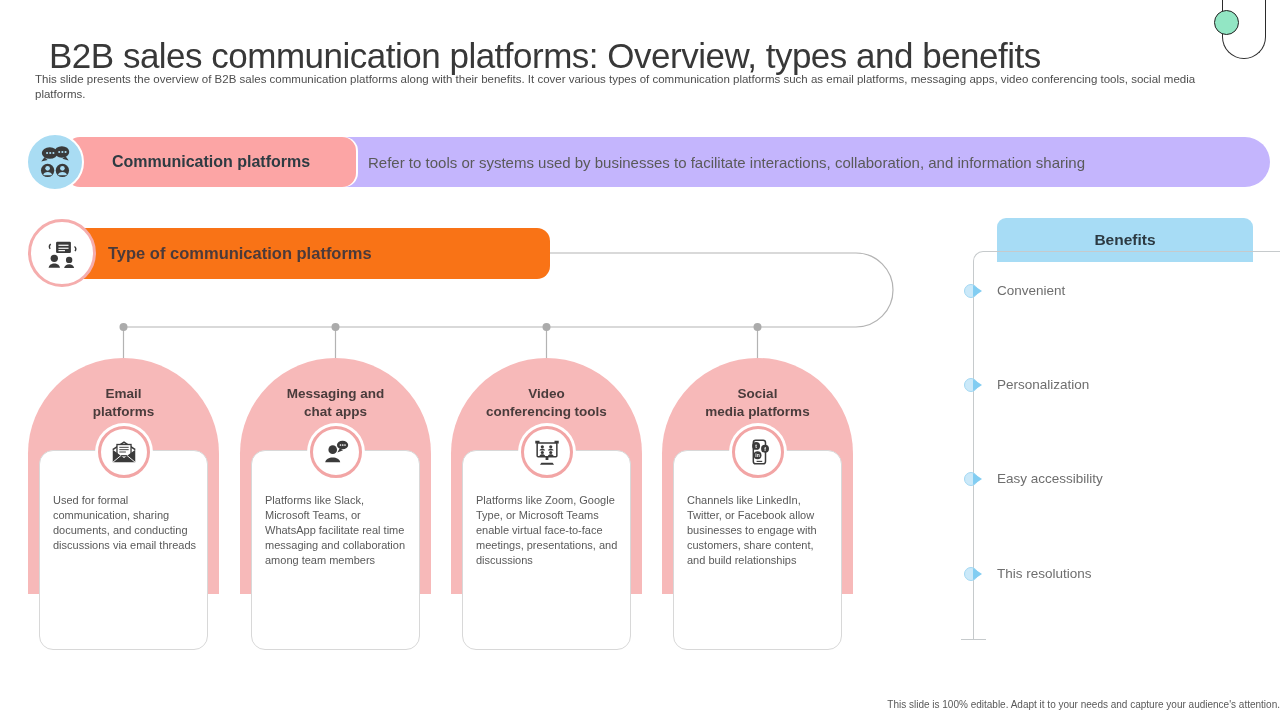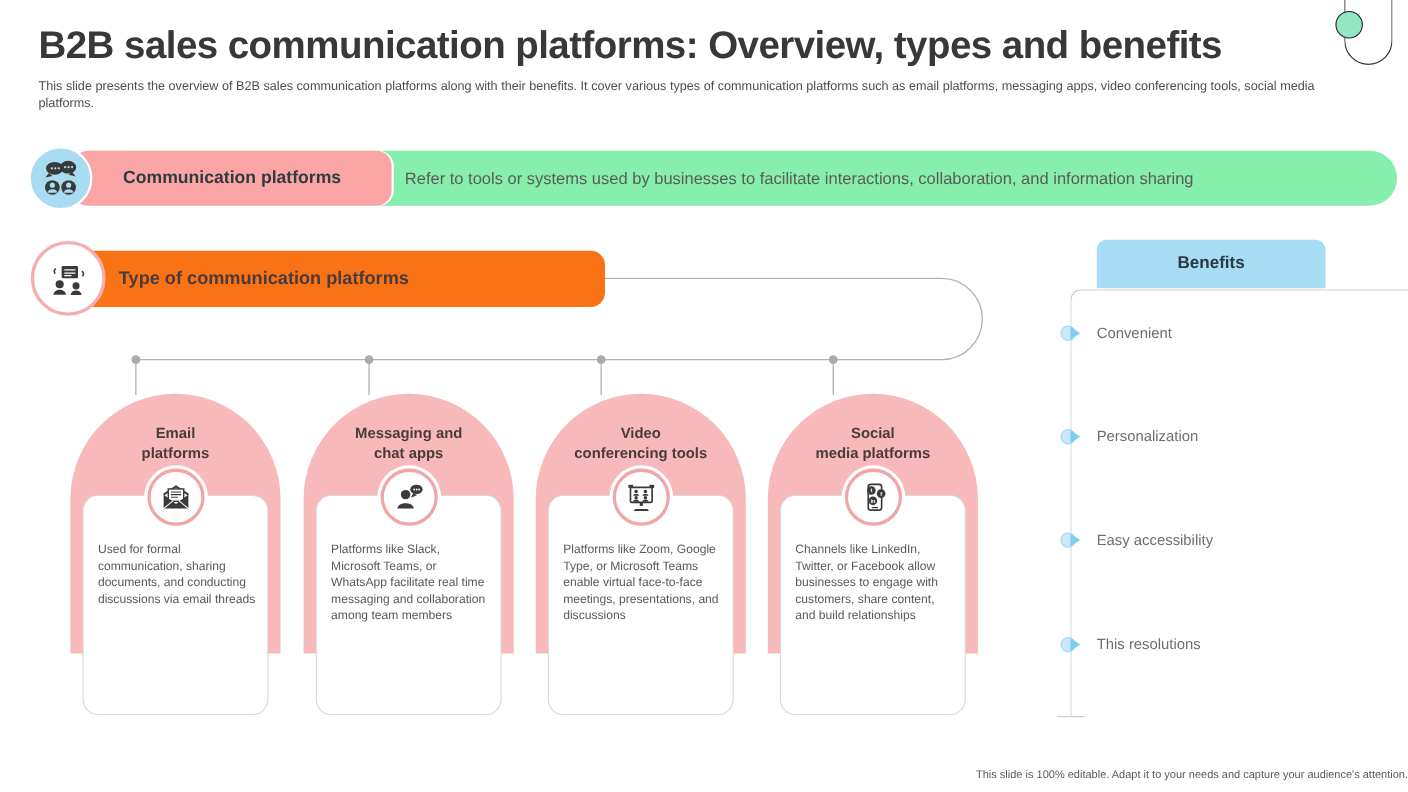--- a/index.html
+++ b/index.html
@@ -6,64 +6,64 @@
   .slide{position:relative;width:1280px;height:720px;background:#ffffff;overflow:hidden;
          font-family:"Liberation Sans",sans-serif;}
 
   
   .deco-u{position:absolute;left:1222px;top:-8px;width:42px;height:66px;
           border:1.6px solid #2b2b2b;border-top:none;border-radius:0 0 22px 22px;}
   .deco-circle{position:absolute;left:1214px;top:10px;width:23px;height:23px;border-radius:50%;
           background:#92E6C4;border:1.6px solid #222;}
 
   
-  .title{position:absolute;left:33px;top:20px;width:1210px;margin:2px;
-         font-size:35px;font-weight:bold;color:#383838;letter-spacing:-.5px;}
+  .title{position:absolute;left:33px;top:20px;width:1210px;margin:16px;
+         font-size:35px;font-weight:normal;color:#383838;letter-spacing:-.5px;}
   .subtitle{position:absolute;left:35px;top:72px;width:1180px;margin:0;
          font-size:11.5px;line-height:1.32;color:#4e4e4e;}
 
   
-  .def-strip{position:absolute;left:90px;top:137px;width:1180px;height:50px;background:#86efac;
+  .def-strip{position:absolute;left:90px;top:137px;width:1180px;height:50px;background:#c4b5fd;
          border-radius:25px;display:flex;align-items:center;}
   .def-strip span{margin-left:278px;font-size:15px;color:#5a5a5a;}
   .def-label{position:absolute;left:66px;top:137px;width:290px;height:50px;background:#fca5a5;
          border-radius:14px;display:flex;align-items:center;justify-content:center;
          font-size:16px;font-weight:bold;color:#2e3b42;box-shadow:2px 0 0 #fff;}
   .def-icon-circle{position:absolute;left:26px;top:133px;width:54px;height:54px;border-radius:50%;
          background:#A9DCF3;border:2px solid #fff;display:flex;align-items:center;justify-content:center;}
 
   
   .connector{position:absolute;left:0;top:0;pointer-events:none;}
 
   
   .type-pill{position:absolute;left:50px;top:228px;width:500px;height:51px;background:#f97316;
          border-radius:13px;display:flex;align-items:center;}
   .type-pill span{margin-left:58px;font-size:16.5px;font-weight:bold;color:#4b3a3a;}
   .type-icon-circle{position:absolute;left:28px;top:219px;width:62px;height:62px;border-radius:50%;
          background:#fff;border:3px solid #F5ADAD;display:flex;align-items:center;justify-content:center;}
 
   
-  .platform-col{position:absolute;top:358px;width:191px;height:295px;margin-left:36px;}
+  .platform-col{position:absolute;top:358px;width:191px;height:295px;}
   .col-1{left:28px;} .col-2{left:240px;} .col-3{left:451px;} .col-4{left:662px;}
   .dome{position:absolute;left:0;top:0;width:191px;height:236px;background:#F7B9B9;
          border-radius:96px 96px 0 0;}
   .col-title{position:absolute;left:0;top:27px;width:191px;text-align:center;
          font-size:13.5px;font-weight:bold;color:#4a3c3c;line-height:1.35;}
   .col-card{position:absolute;left:11px;top:92px;width:169px;height:200px;background:#fff;
          border:1px solid #d8d8d8;border-radius:14px;box-sizing:border-box;}
   .col-card p{margin:42px 8px 0 13px;font-size:11px;line-height:1.36;color:#595959;}
   .col-icon{position:absolute;left:69.5px;top:68px;width:46px;height:46px;border-radius:50%;
          background:#fff;border:3px solid #F2A5A5;box-shadow:0 0 0 3px #fff;
          display:flex;align-items:center;justify-content:center;z-index:3;}
 
   
-  .benefits-header{position:absolute;left:997px;top:218px;width:208px;height:44px;background:#A7DCF5;
+  .benefits-header{position:absolute;left:997px;top:218px;width:256px;height:44px;background:#A7DCF5;
          border-radius:9px 9px 0 0;display:flex;align-items:center;justify-content:center;
          font-size:15.5px;font-weight:bold;color:#2c3a42;}
-  .benefits-panel{position:absolute;left:973px;top:263px;width:307px;height:388px;
+  .benefits-panel{position:absolute;left:973px;top:251px;width:307px;height:388px;
          border-top:1px solid #c6cacc;border-left:1px solid #c6cacc;border-top-left-radius:10px;}
   .benefit-row{position:absolute;left:0;display:flex;align-items:center;height:18px;}
   .b-marker{position:absolute;left:-10px;width:24px;height:14px;}
   .b-circle{position:absolute;left:0;top:0;width:12px;height:12px;border-radius:50%;
          background:#CBE9F9;border:1px solid #A3D8F3;}
   .b-tri{position:absolute;left:9px;top:1px;width:0;height:0;
          border-top:6px solid transparent;border-bottom:6px solid transparent;border-left:9px solid #82CDF2;}
   .b-text{position:absolute;left:23px;top:1px;font-size:13.5px;color:#6e6e6e;white-space:nowrap;}
   .row-0{top:30px;} .row-1{top:124px;} .row-2{top:218px;} .row-3{top:313px;}
   .panel-tick{position:absolute;left:-13px;top:387px;width:25px;height:1px;background:#c6cacc;}

